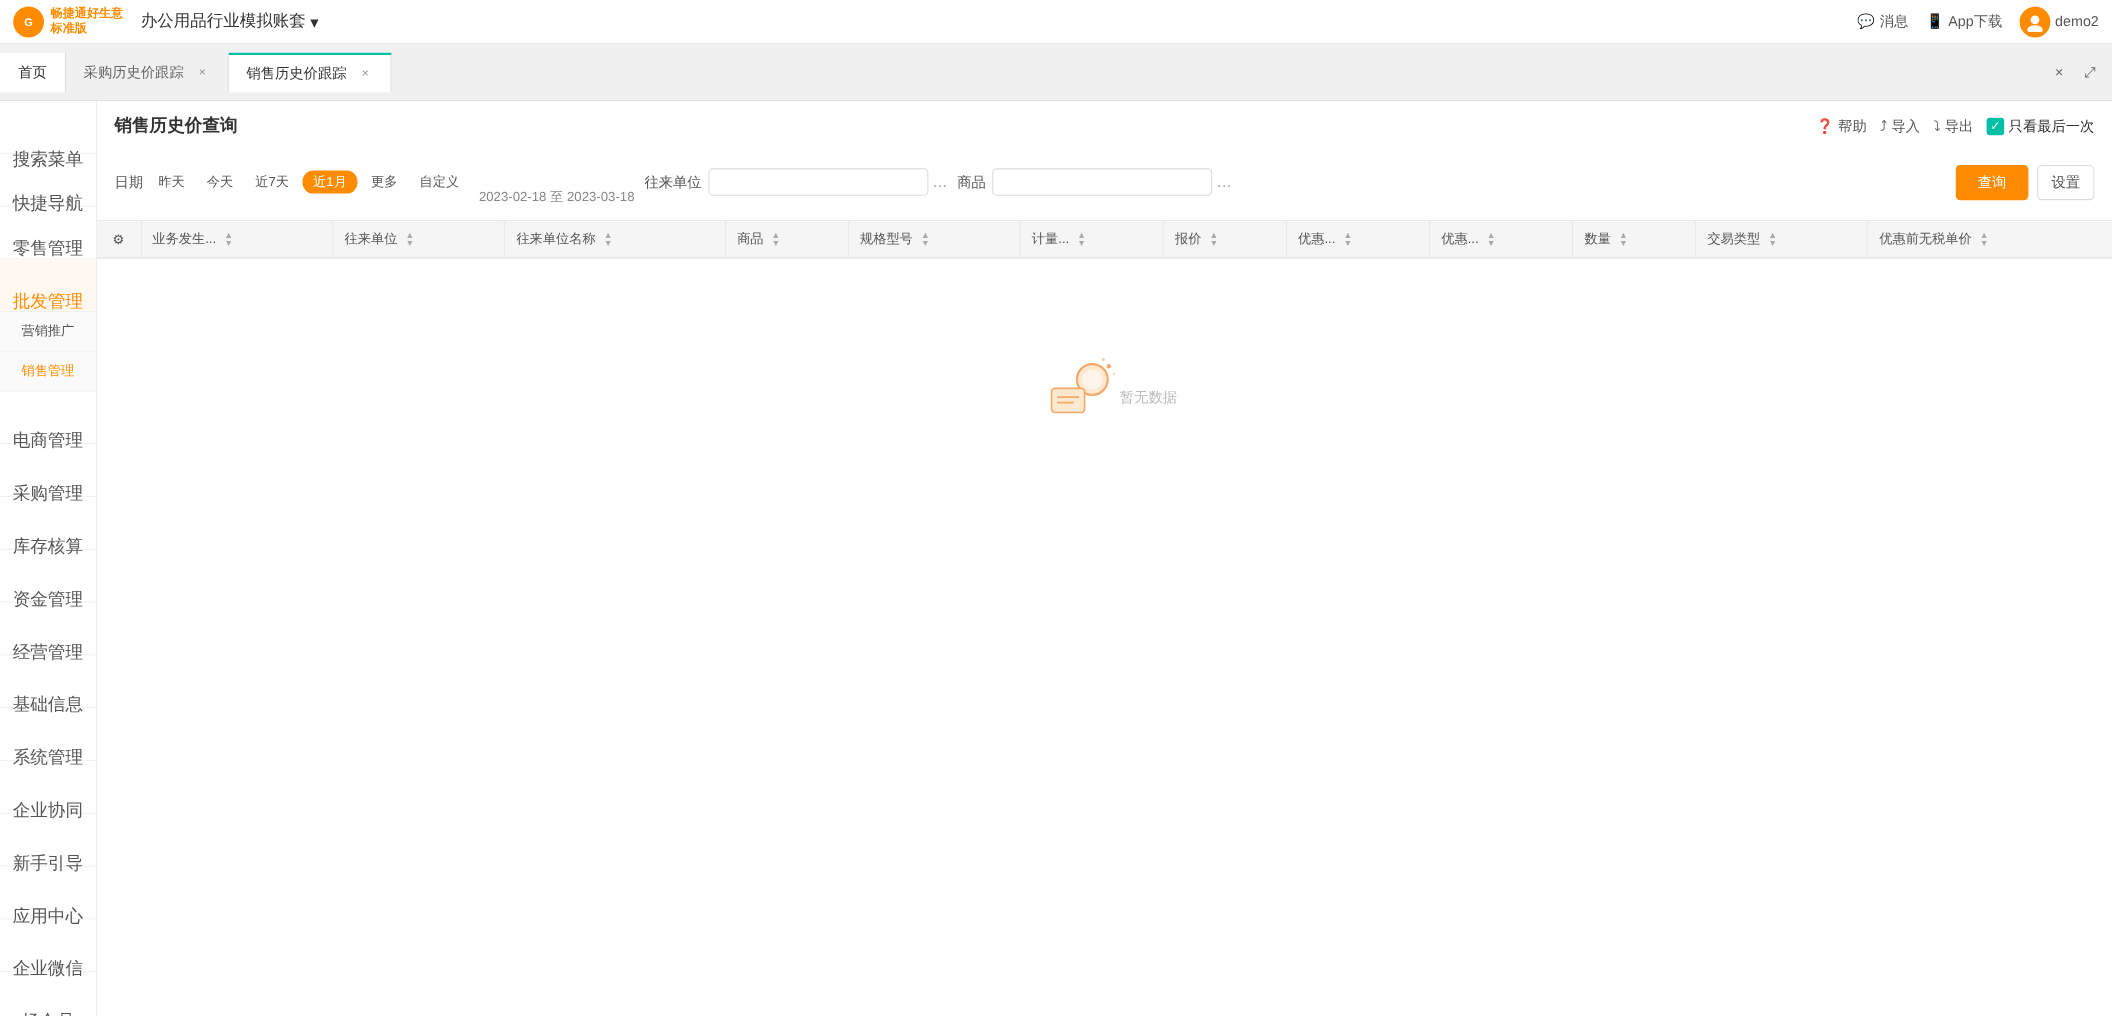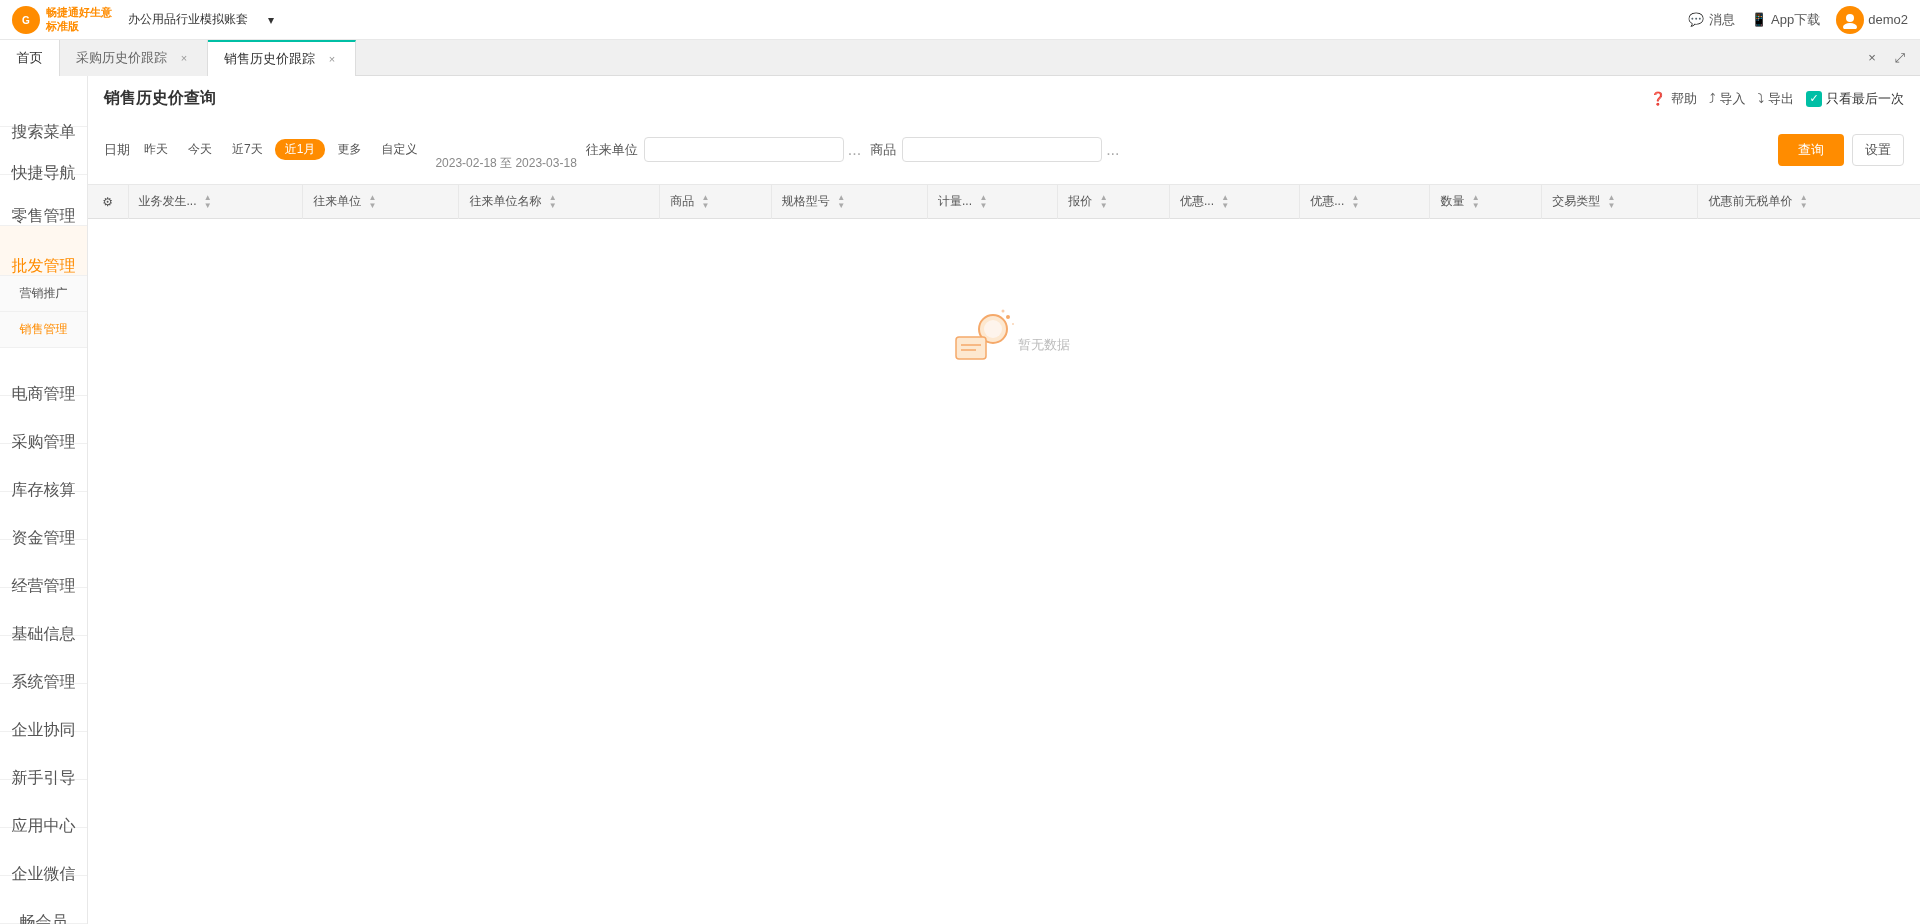--- a/index.html
+++ b/index.html
@@ -40,22 +40,22 @@
     }
     .logo-text {
       font-size: 11px;
       color: #ff8c00;
       line-height: 1.2;
       font-weight: bold;
     }
     .company-selector {
       display: flex;
       align-items: center;
-      gap: 20px;
-      font-size: 12px;
+      gap: 4px;
+      font-size: 15px;
       color: #333;
       cursor: pointer;
       padding: 4px 8px;
       border-radius: 4px;
     }
     .top-header-right {
       display: flex;
       align-items: center;
       gap: 16px;
     }
@@ -74,21 +74,21 @@
       background: #ff8c00;
       display: flex;
       align-items: center;
       justify-content: center;
       color: white;
       font-size: 12px;
     }
 
     
     .tab-bar {
-      height: 36px;
+      height: 52px;
       background: #f0f0f0;
       display: flex;
       align-items: center;
       padding: 0 0;
       flex-shrink: 0;
       border-bottom: 1px solid #ddd;
     }
     .tab-item {
       height: 36px;
       display: flex;

